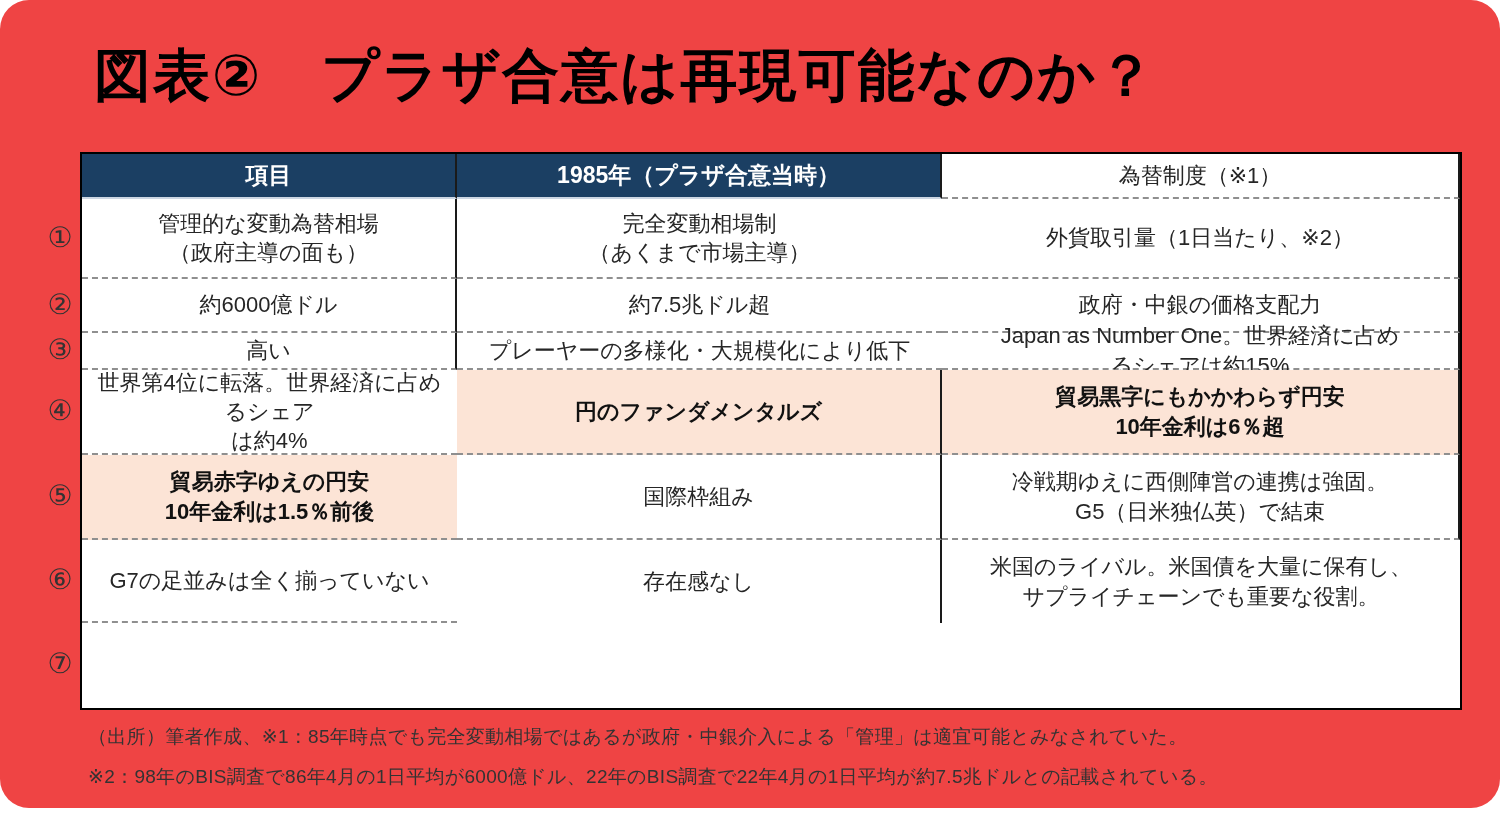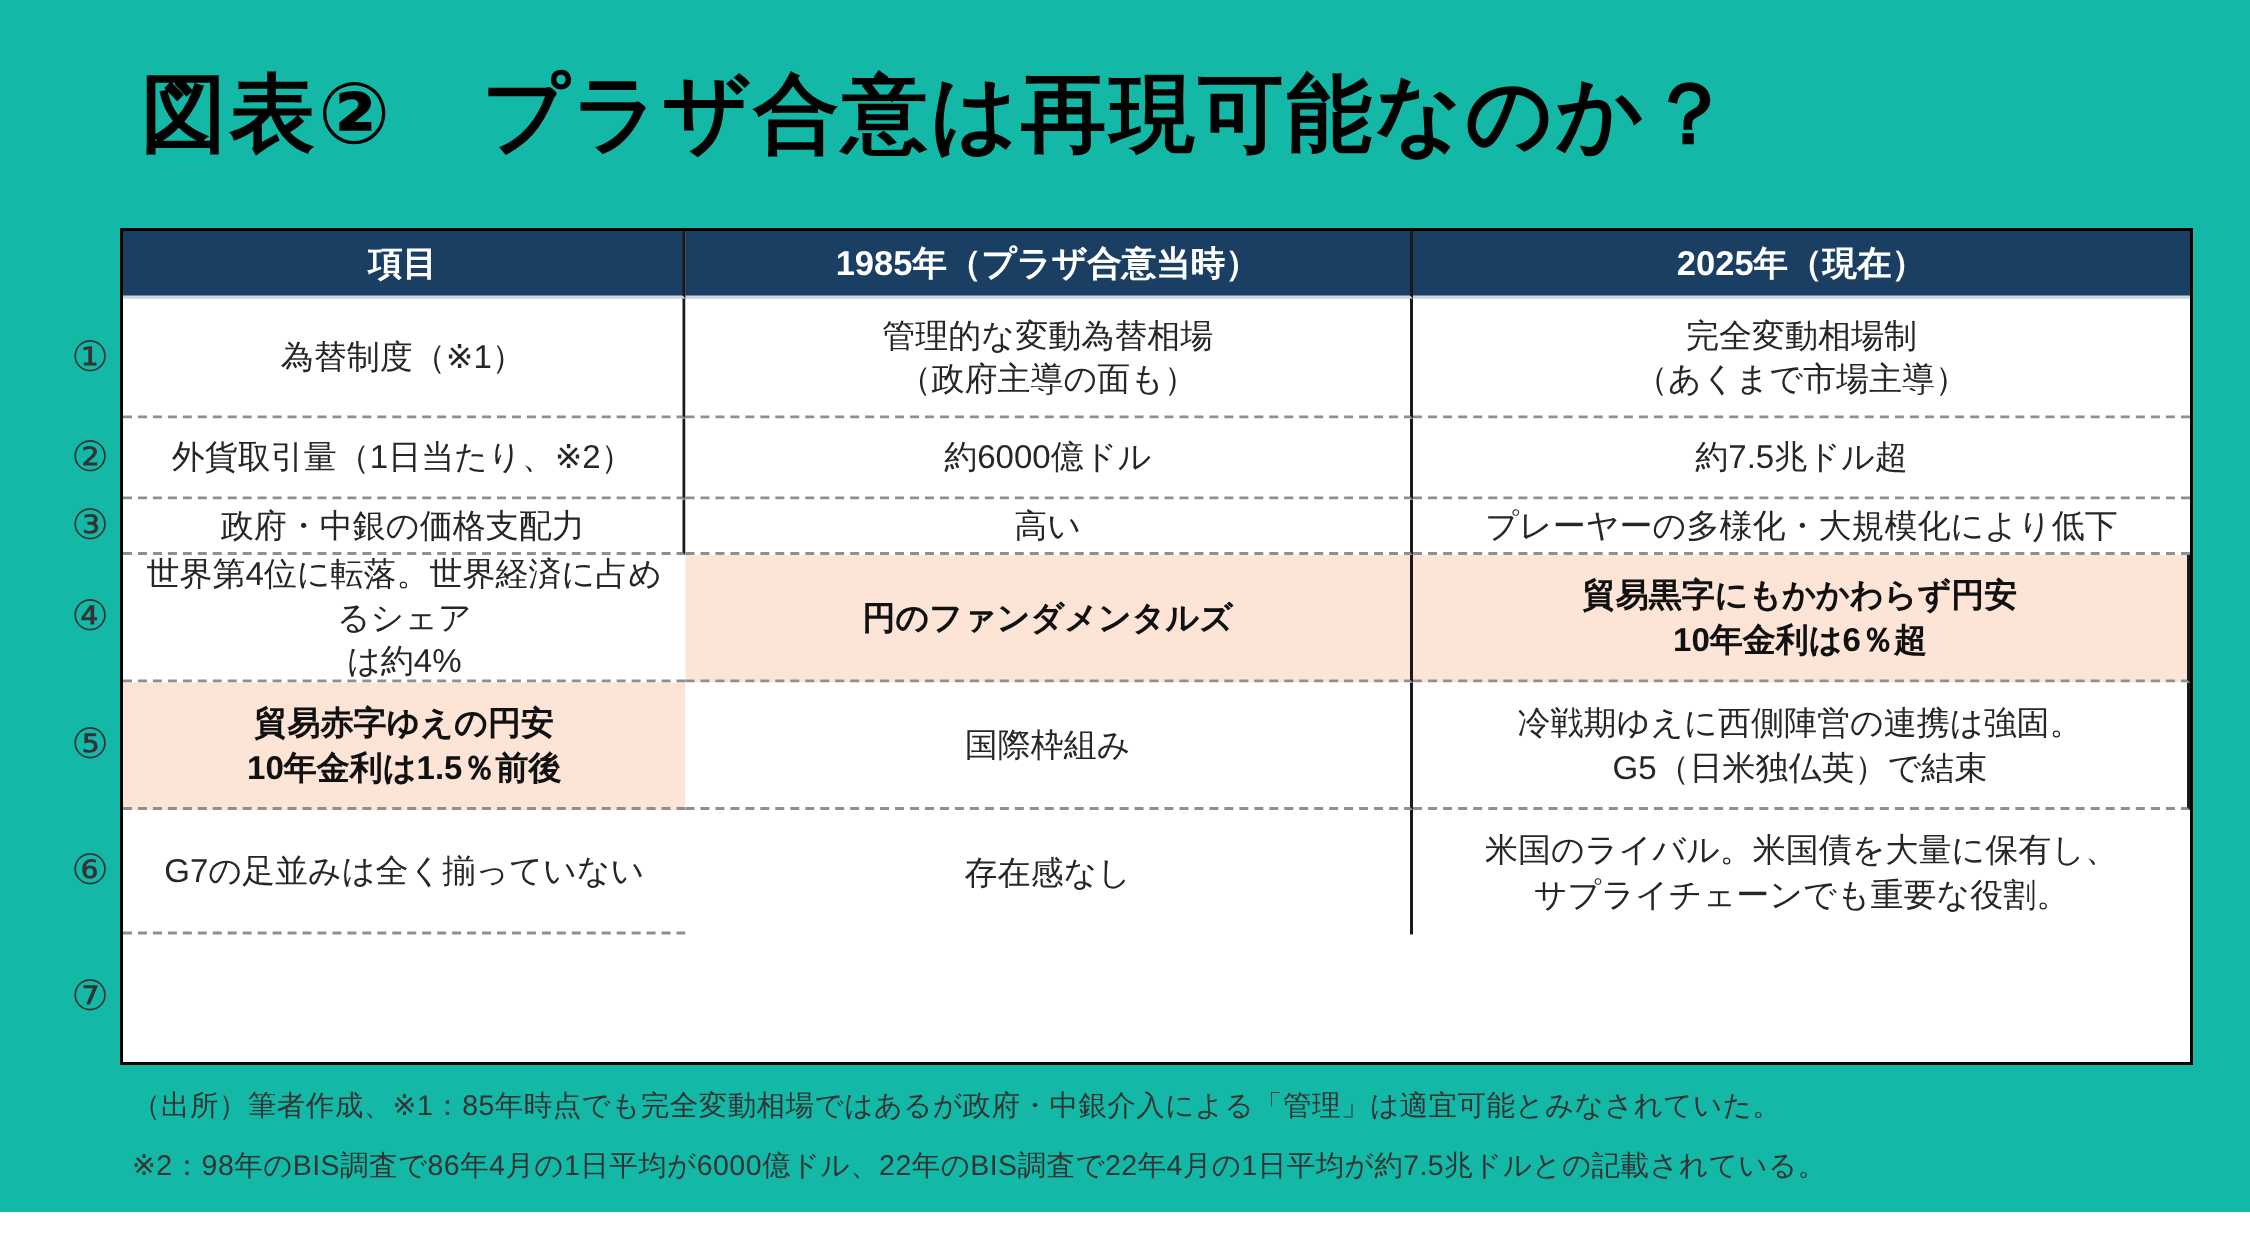--- a/index.html
+++ b/index.html
@@ -1,22 +1,23 @@
 <!DOCTYPE html>
 <html lang="ja"><head>
 <meta charset="utf-8">
 <style>
   html,body{margin:0;padding:0;background:#ffffff;}
   .page{
     position:relative;
     width:1500px;height:808px;
-    background:#14b8a6;
+    background:#ef4444;
     overflow:hidden;
     font-family:"Liberation Sans","DejaVu Sans",sans-serif;
     color:#222;
+    border-radius:29px;
   }
   .title{
     position:absolute;
     left:94px;top:38px;
     font-size:57px;
     font-weight:bold;
     letter-spacing:2px;
     color:#000;
     white-space:nowrap;
   }
@@ -89,36 +90,37 @@
   <div class="rownum" style="top:331px;">③</div>
   <div class="rownum" style="top:392px;">④</div>
   <div class="rownum" style="top:477px;">⑤</div>
   <div class="rownum" style="top:561px;">⑥</div>
   <div class="rownum" style="top:645px;">⑦</div>
 
   <div class="table">
 
     <div class="cell hd">項目</div>
     <div class="cell hd">1985年（プラザ合意当時）</div>
-    <div class="cell hd c3">2025年（現在）</div>
 
     <div class="cell">為替制度（※1）</div>
     <div class="cell">管理的な変動為替相場
 （政府主導の面も）</div>
     <div class="cell c3">完全変動相場制
 （あくまで市場主導）</div>
 
     <div class="cell">外貨取引量（1日当たり、※2）</div>
     <div class="cell">約6000億ドル</div>
     <div class="cell c3">約7.5兆ドル超</div>
 
     <div class="cell">政府・中銀の価格支配力</div>
     <div class="cell">高い</div>
     <div class="cell c3">プレーヤーの多様化・大規模化により低下</div>
 
+    <div class="cell">Japan as Number One。世界経済に占め
+るシェアは約15%</div>
     <div class="cell c3">世界第4位に転落。世界経済に占めるシェア
 は約4%</div>
 
     <div class="cell hl">円のファンダメンタルズ</div>
     <div class="cell hl">貿易黒字にもかかわらず円安
 10年金利は6％超</div>
     <div class="cell hl c3">貿易赤字ゆえの円安
 10年金利は1.5％前後</div>
 
     <div class="cell">国際枠組み</div>

